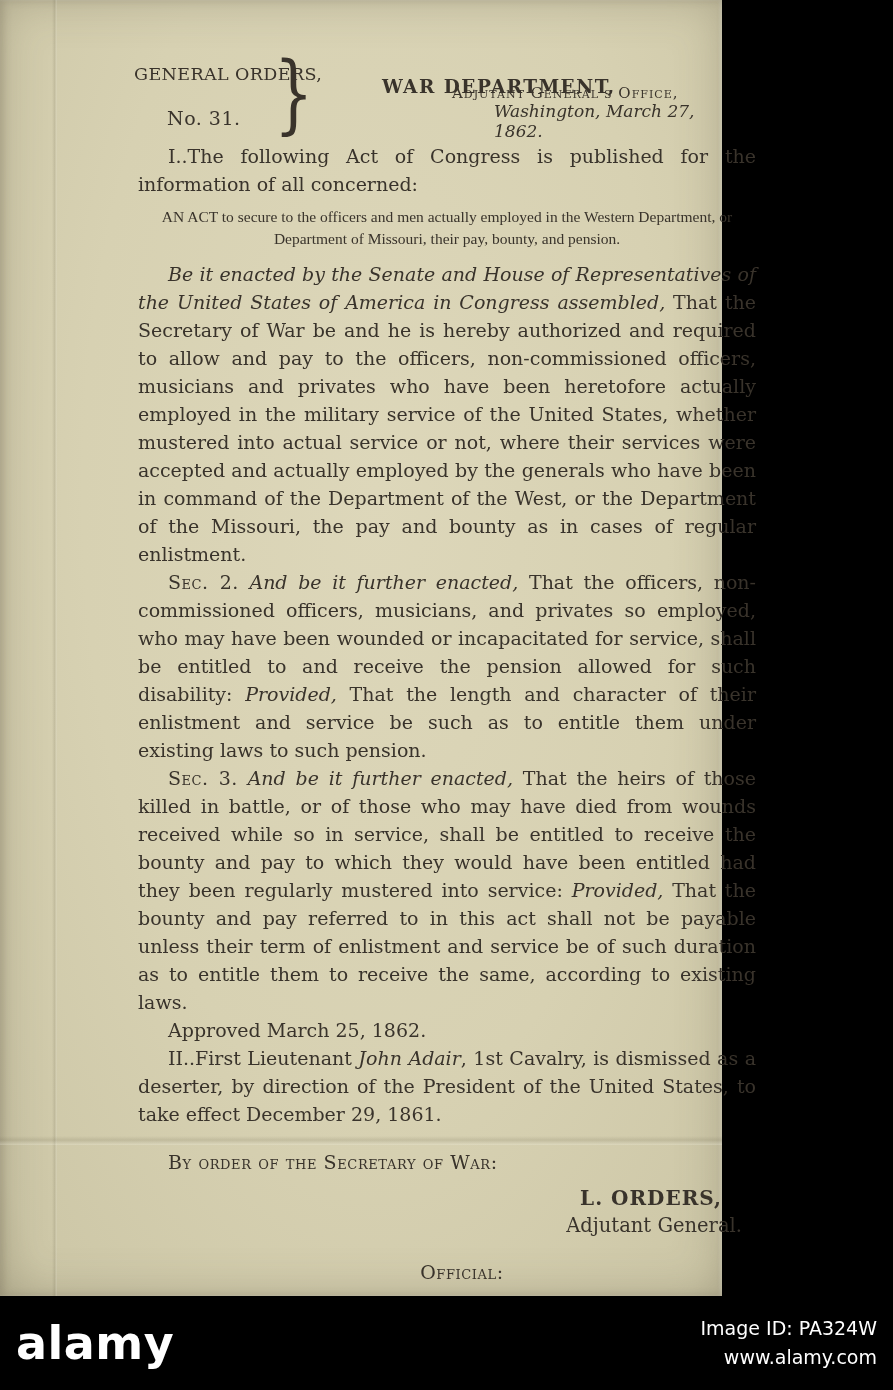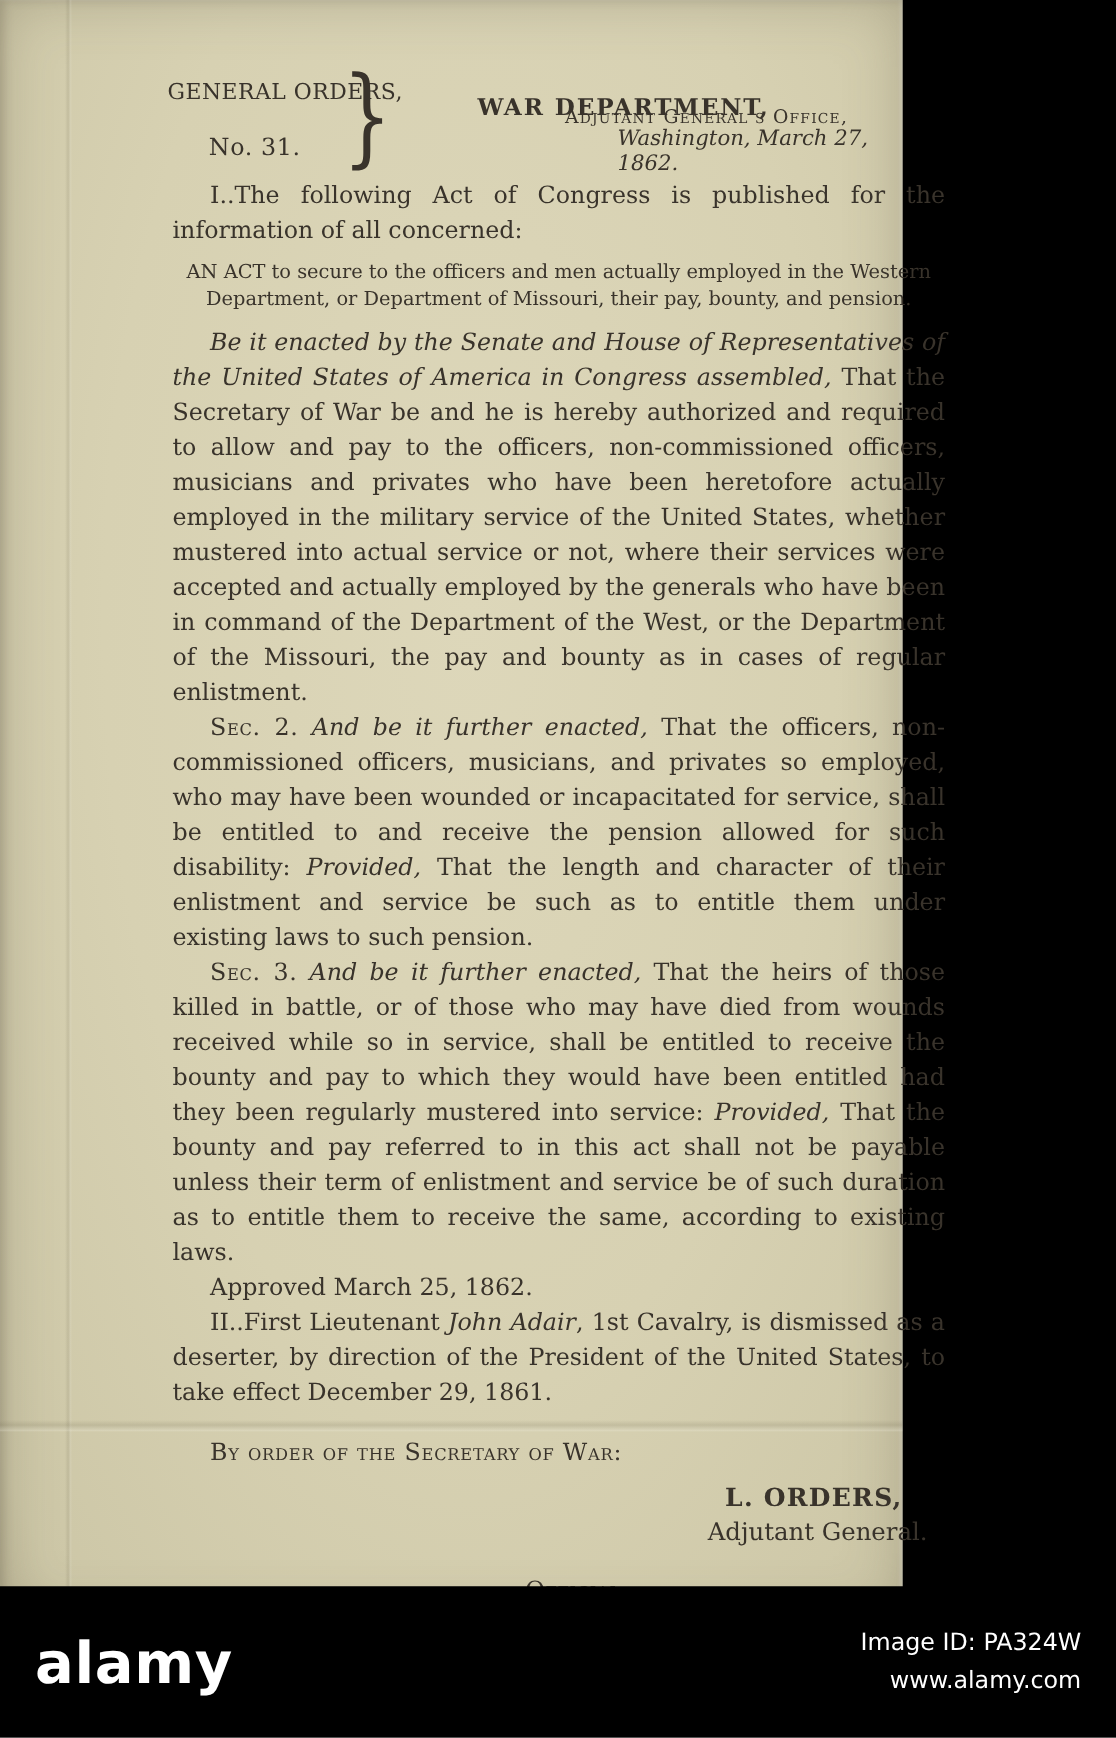--- a/index.html
+++ b/index.html
@@ -42,38 +42,38 @@
 
   
   .doc-body {
     position:absolute; left:138px; top:142px; width:618px;
     font-size:19px; line-height:28px; text-align:justify;
   }
   .para { text-indent:30px; }
   .para.act-title {
     text-indent:0; text-align:center;
     font-size:15.5px; line-height:22px;
-    margin:8px 0 10px; padding:0 6px;
+    margin:8px 0 10px; padding:0 6px;font-family:Liberation Serif, serif;
   }
   .para.approved { text-align:left; }
   .seg-italic { font-style:italic; }
   .seg-smallcaps { font-variant:small-caps; letter-spacing:0.5px; }
 
   .by-order { margin-top:20px; text-indent:30px; text-align:left; font-variant:small-caps; letter-spacing:0.6px; }
   .sig-name { text-align:right; margin-top:8px; padding-right:34px; font-size:20px; letter-spacing:1px; font-weight:bold; }
   .sig-title { text-align:right; padding-right:14px; font-size:19.5px; }
   .official { margin-top:18px; text-indent:30px; text-align:center; font-variant:small-caps; letter-spacing:0.6px; }
   .assistant { margin-top:38px; text-align:center; font-style:italic; font-size:19.5px; }
 
   
   .alamy-bar {
-    position:absolute; left:0; bottom:0; width:893px; height:121px;
+    position:absolute; left:0; bottom:0; width:893px; height:94px;
     background:#000000; color:#ffffff;
     display:flex; align-items:center; justify-content:space-between;
-    padding:0 28px; font-family:"DejaVu Sans", sans-serif;
+    padding:0 16px; font-family:"DejaVu Sans", sans-serif;
   }
   .alamy-logo { font-size:46px; font-weight:bold; letter-spacing:0.5px; line-height:1; }
   .alamy-meta { text-align:right; font-size:19px; line-height:1.55; }
 </style>
 </head>
 <body>
 
 <div class="scene">
 
   <div class="paper">

